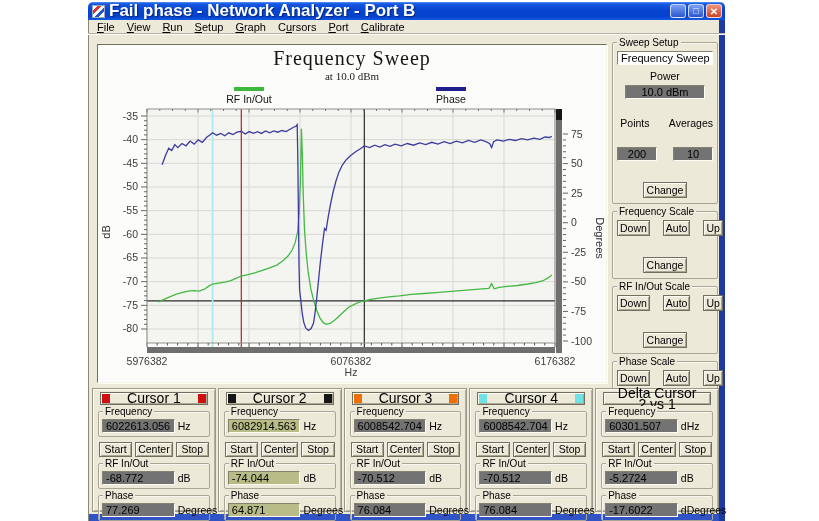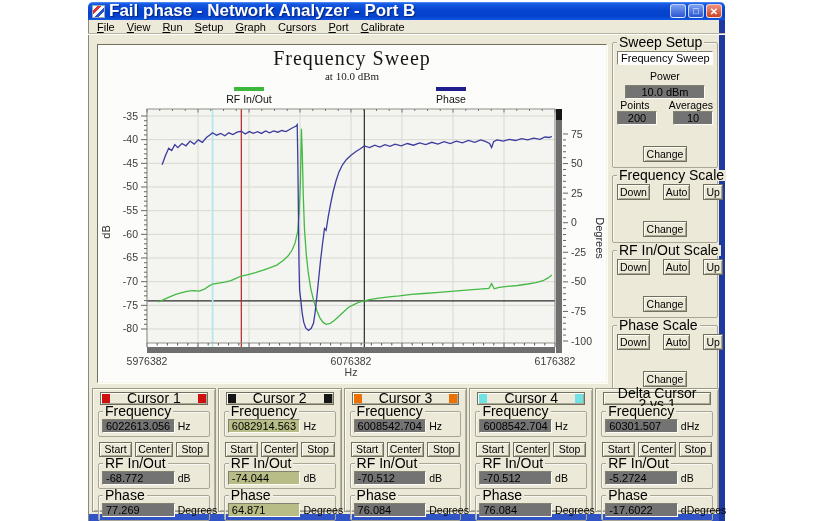--- a/index.html
+++ b/index.html
@@ -37,32 +37,32 @@
   .lglabel{font-size:10.5px;color:#111;}
   .axis-label{position:absolute;font-size:11px;color:#2e2e2e;text-align:center;}
   .axis-db{left:-4px;top:181px;width:24px;transform:rotate(-90deg);}
   .axis-deg{left:477px;top:187px;width:50px;transform:rotate(90deg);}
   .tick{font-family:"Liberation Sans",sans-serif;font-size:10.5px;fill:#3c3c3c;}
   
   .sidebar{position:absolute;left:524px;top:22px;width:106px;}
   .fset{position:relative;border:1px solid #a9a695;border-radius:2px;
     box-shadow:inset 1px 1px 0 rgba(255,255,255,.65);padding:8px 4px 4px;margin:0 0 7px;}
   .flegend{position:absolute;top:-6px;left:4px;background:#ece9d8;padding:0 2px;
-    font-size:14px;line-height:11px;white-space:nowrap;}
+    font-size:10px;line-height:11px;white-space:nowrap;}
   .field{height:14px;line-height:12px;font-size:11px;background:#737373;border:1px solid;
     border-color:#84826f #fdfcf5 #fdfcf5 #84826f;padding:0 3px;overflow:hidden;white-space:nowrap;}
   .field.white{background:#fff;}
   .field.center{text-align:center;}
   .field.val{text-align:left;}
   .field.hl{background:#b8bc86;}
   .btn{font-family:"Liberation Sans",sans-serif;font-size:10.5px;height:16px;line-height:13px;
     background:#ece9d8;border:1px solid #71705f;box-shadow:inset 1px 1px 0 #fefdf6,inset -1px -1px 0 #aaa795;
     padding:0 2px;color:#000;}
   .lbl{font-size:10.5px;text-align:center;}
-  .srow{display:flex;gap:16px;margin-top:0;}
+  .srow{display:flex;gap:16px;margin-top:18px;}
   .srow>*{flex:1;}
   .btnrow3{display:flex;gap:13px;}
   .btnrow3 .btn{flex:1;}
   .changeb{display:block;margin:21px auto 1px;width:44px;}
   .sweep-btn{display:block;margin:2px auto 0;width:98px;height:19px;}
   
   .cursor-strip{position:absolute;left:4px;top:368px;width:627px;height:124px;display:flex;gap:2px;}
   .cpanel{flex:1;background:#ece9d8;border:1px solid #9b9885;
     box-shadow:inset 1px 1px 0 #fdfcf5,inset -1px -1px 0 #b4b1a0;padding:2px 5px 3px;}
   .ctab{height:13px;margin:1px 2px 0;background:#ece9d8;border:1px solid #71705f;

